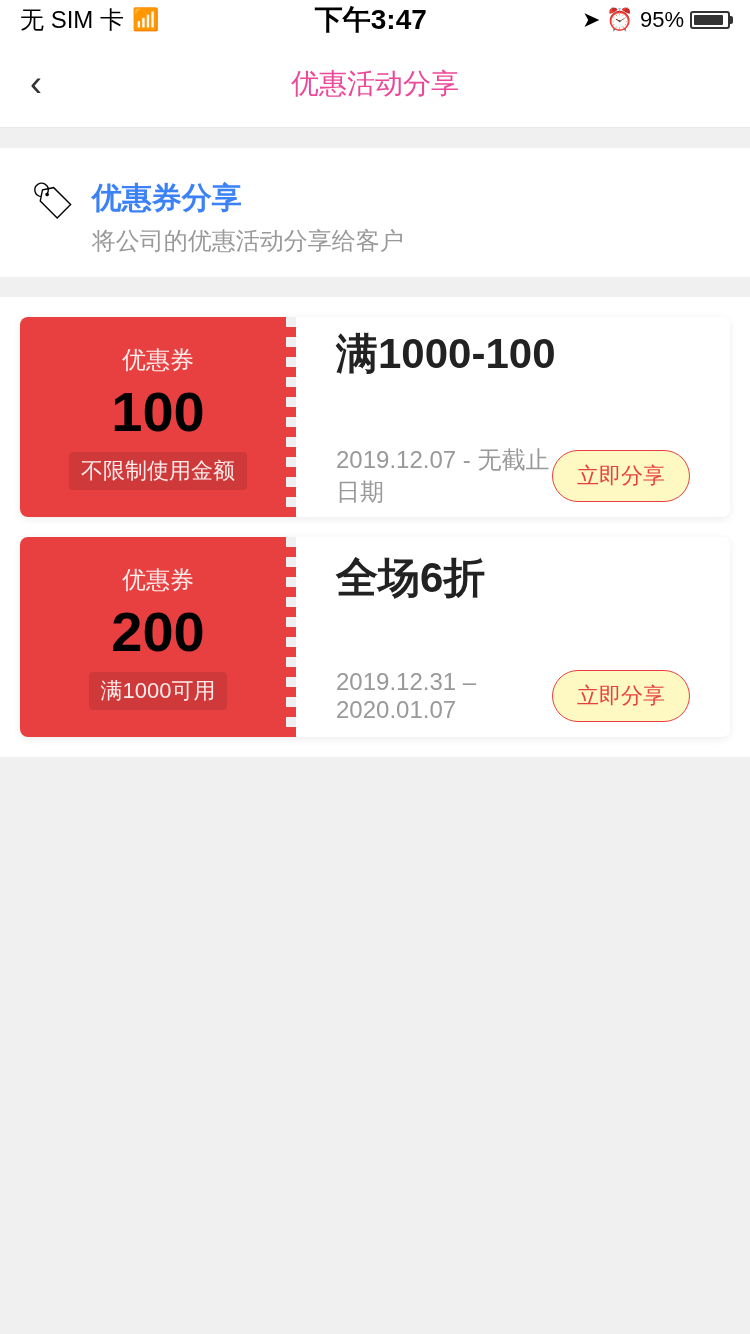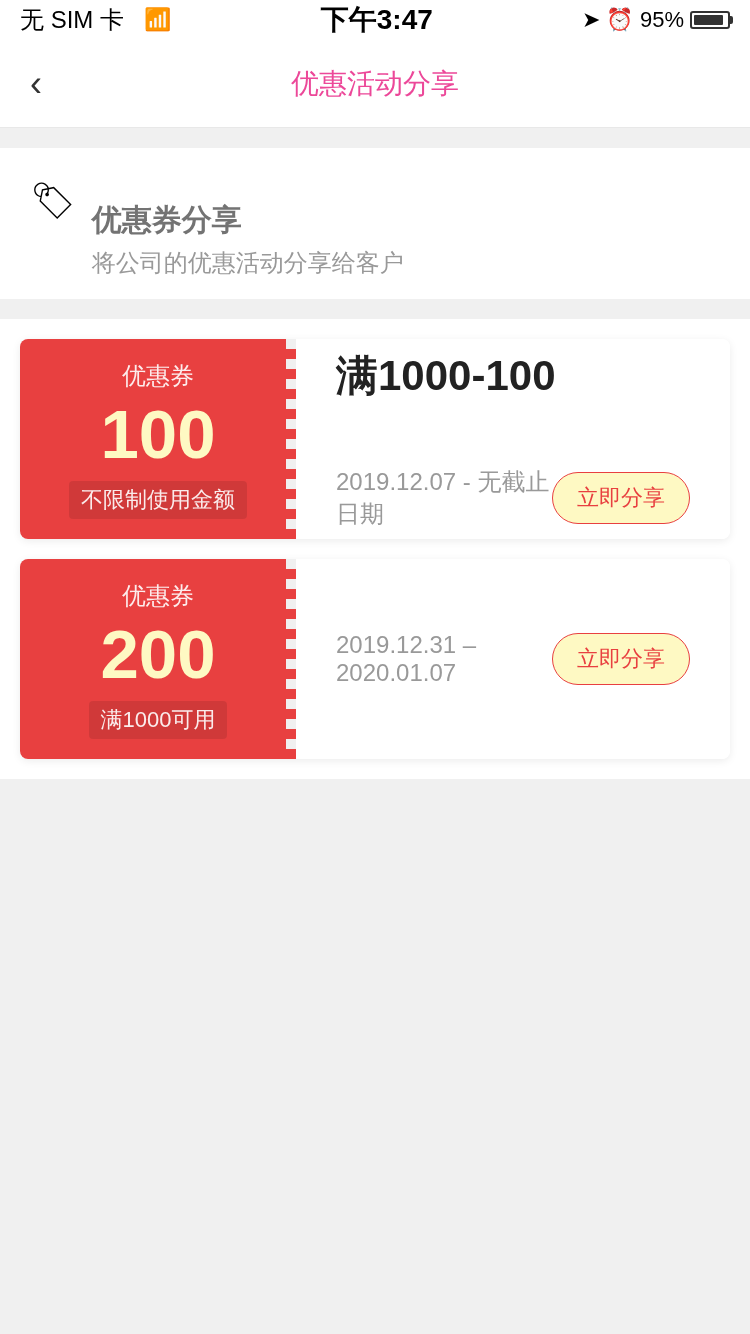--- a/index.html
+++ b/index.html
@@ -21,21 +21,21 @@
       display: flex;
       align-items: center;
       justify-content: space-between;
       padding: 0 20px;
       font-size: 24px;
       font-weight: 500;
     }
     .status-left {
       display: flex;
       align-items: center;
-      gap: 20px;
+      gap: 8px;
     }
     .status-center {
       font-size: 28px;
       font-weight: 600;
     }
     .status-right {
       display: flex;
       align-items: center;
       gap: 6px;
       font-size: 22px;
@@ -74,22 +74,21 @@
       gap: 16px;
       margin-top: 20px;
     }
     .section-icon {
       font-size: 36px;
       margin-top: 2px;
     }
     .section-info h2 {
       font-size: 30px;
       font-weight: 600;
-      color: #737373;
-      margin-top: 22px;
+      color: #3b82f6;
     }
     .section-info p {
       font-size: 24px;
       color: #999;
       margin-top: 6px;
     }
 
     
     .coupon-list {
       background: #fff;
@@ -139,23 +138,23 @@
       );
       background-size: 20px 20px;
     }
 
     .coupon-type {
       font-size: 24px;
       color: rgba(255,255,255,0.9);
       margin-bottom: 8px;
     }
     .coupon-amount {
-      font-size: 69px;
+      font-size: 56px;
       font-weight: 700;
-      color: #fef9c3;
+      color: #000000;
       line-height: 1;
     }
     .coupon-condition {
       font-size: 22px;
       color: rgba(255,255,255,0.9);
       margin-top: 12px;
       background: rgba(0,0,0,0.1);
       padding: 4px 12px;
       border-radius: 4px;
     }
@@ -303,20 +302,21 @@
     </div>
   </div>
 
   <div class="coupon-card">
     <div class="coupon-left">
       <span class="coupon-type">优惠券</span>
       <span class="coupon-amount">200</span>
       <span class="coupon-condition">满1000可用</span>
     </div>
     <div class="coupon-right">
+      <div class="coupon-name">全场6折</div>
       <div class="coupon-footer">
         <span class="coupon-date">2019.12.31 – 2020.01.07</span>
         <button class="share-btn">立即分享</button>
       </div>
     </div>
   </div>
 
 </div>
 
 <div class="empty-area"></div>

